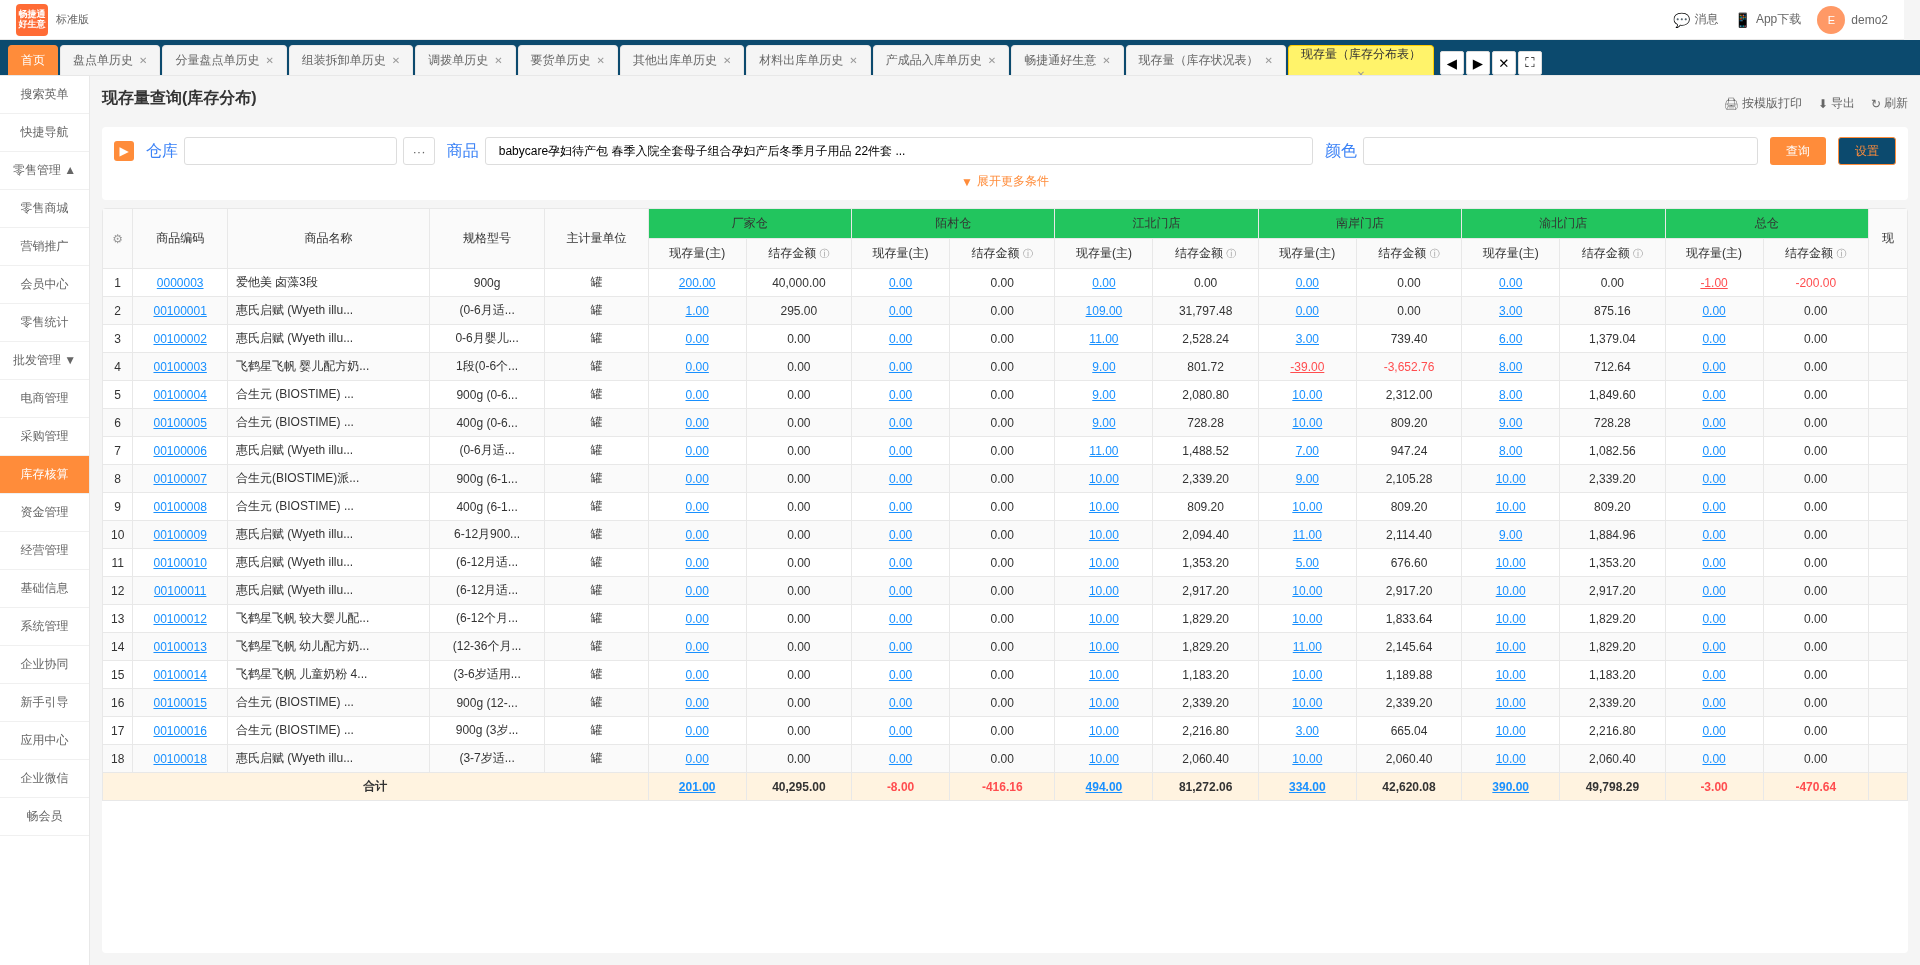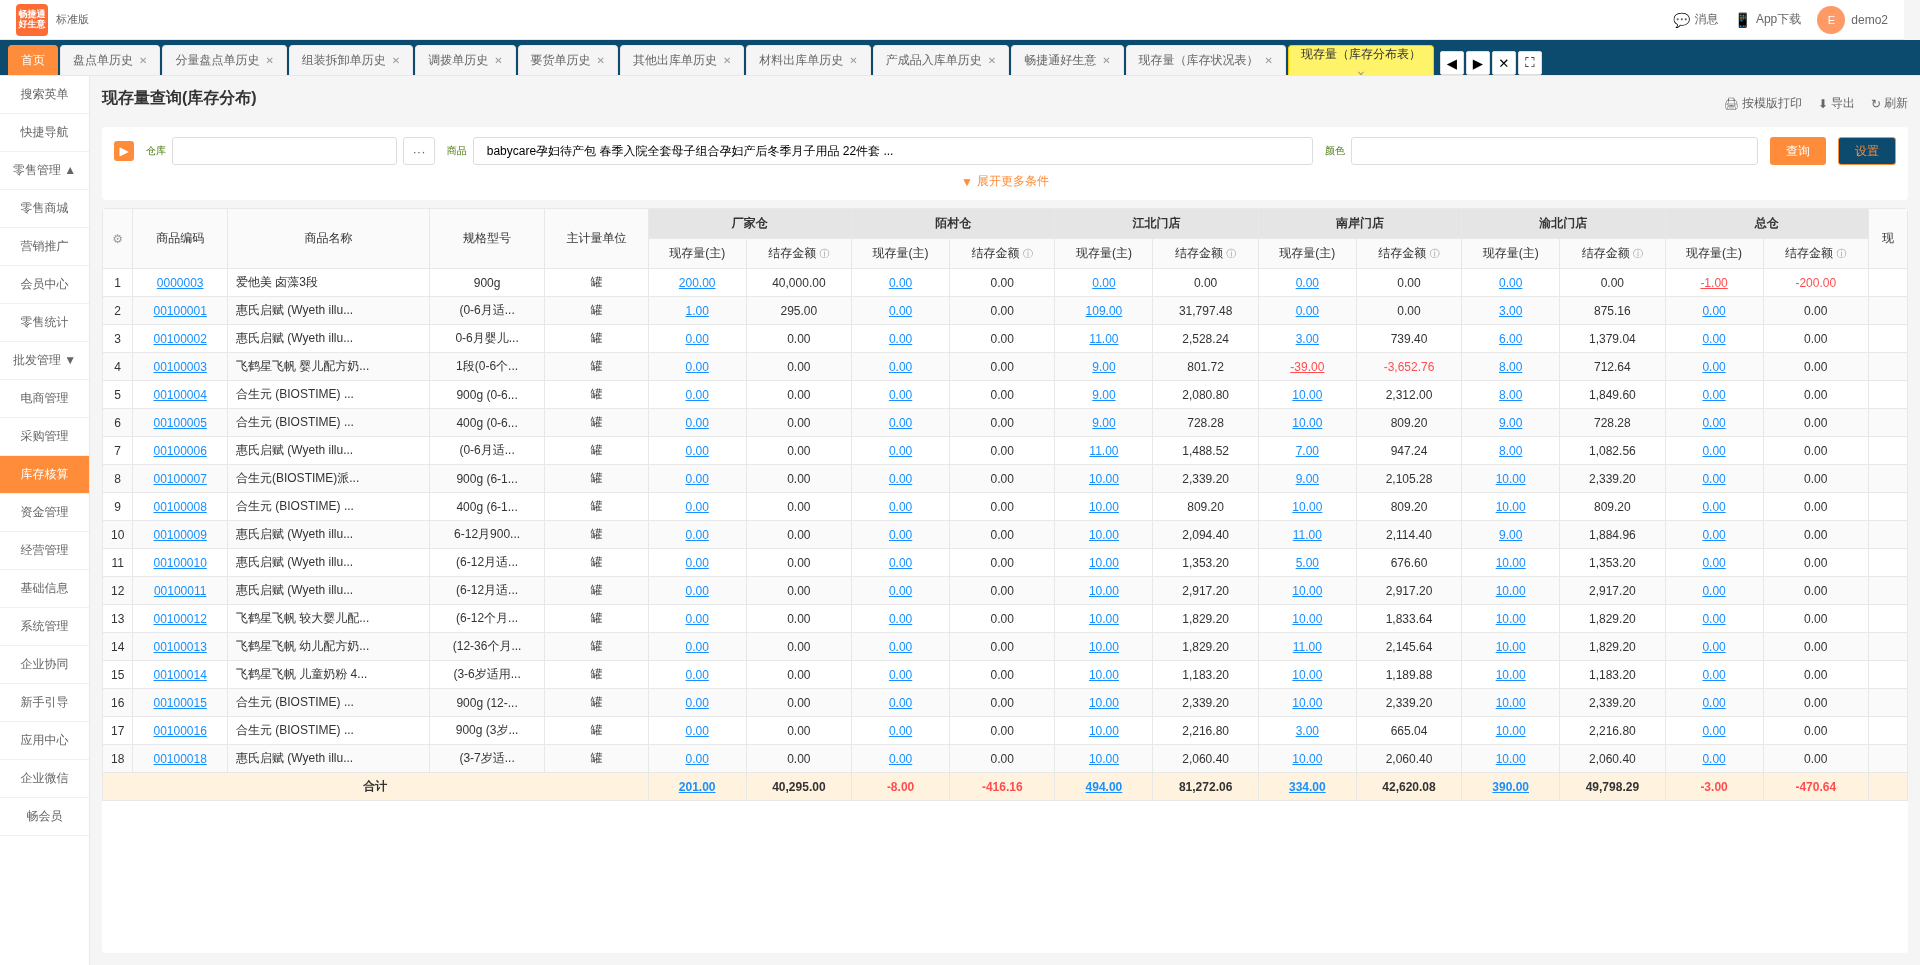--- a/index.html
+++ b/index.html
@@ -109,21 +109,21 @@
       background: #fff;
       border-radius: 4px;
       padding: 10px 12px;
       margin-bottom: 8px;
       display: flex;
       flex-direction: column;
       gap: 8px;
     }
     .search-row { display: flex; align-items: center; gap: 12px; }
     .search-field { display: flex; align-items: center; gap: 6px; flex: 1; }
-    .search-label { color: #4d7c0f; white-space: nowrap; font-size: 10px; }
+    .search-label { color: #3b82f6; white-space: nowrap; font-size: 16px; }
     .search-input {
       flex: 1;
       height: 28px;
       border: 1px solid #ddd;
       border-radius: 3px;
       padding: 0 13px;
       font-size: 12px;
       outline: none;
     }
     .search-input-wide { flex: 2; }
@@ -168,22 +168,22 @@
       padding: 6px 8px;
       text-align: center;
       font-weight: normal;
       color: #333;
       white-space: nowrap;
       position: sticky;
       top: 0;
       z-index: 10;
     }
     thead th.group-header {
-      background: #e5e5e5;
-      font-weight: 700;
+      background: #22c55e;
+      font-weight: 400;
     }
     tbody td {
       border: 1px solid #e8e8e8;
       padding: 5px 8px;
       text-align: center;
       white-space: nowrap;
       color: #333;
     }
     tbody tr:nth-child(even) { background: #fafafa; }
     .td-link { color: #1890ff; text-decoration: underline; cursor: pointer; }

